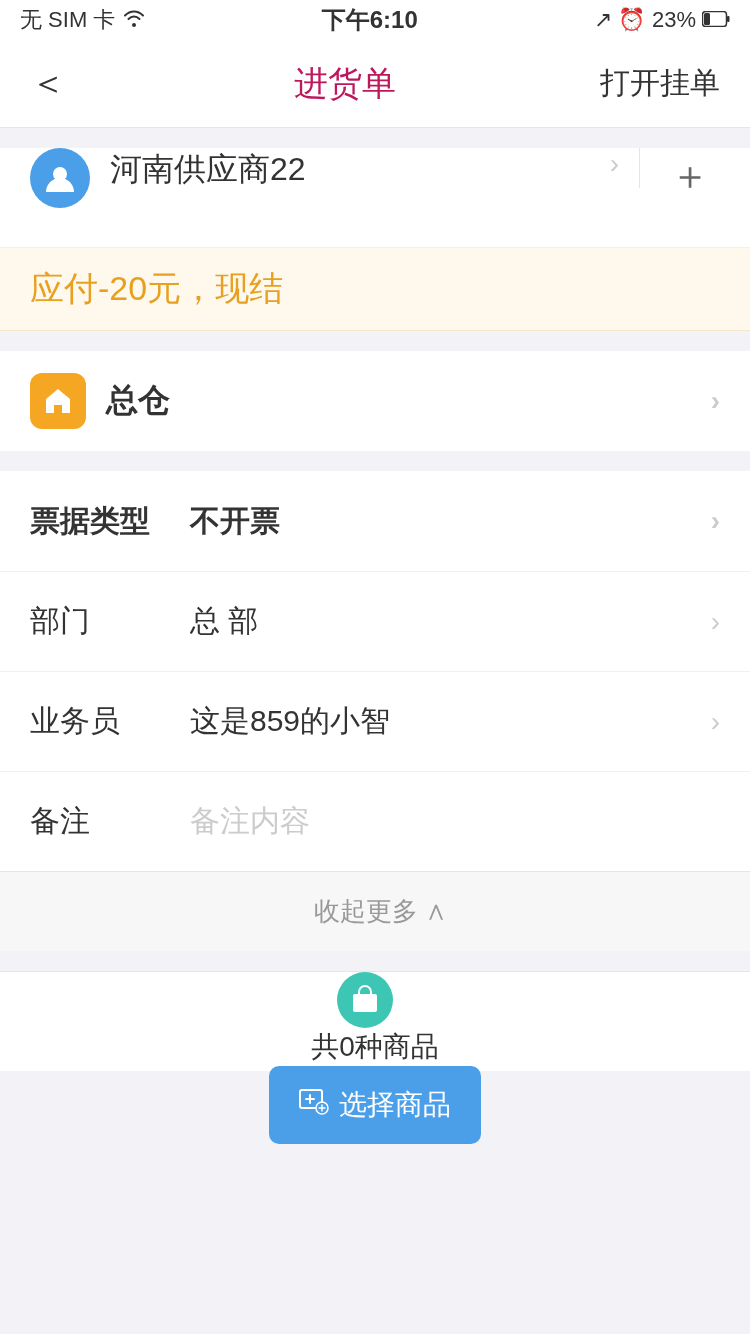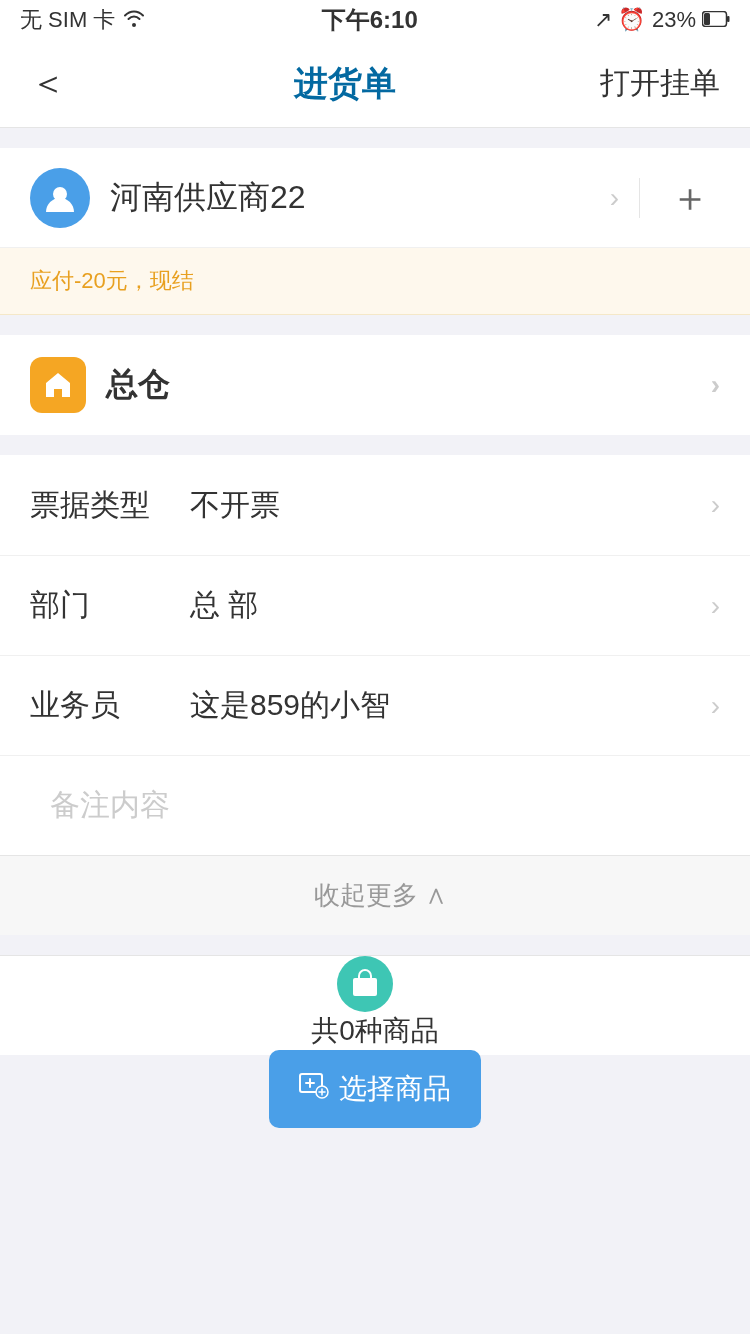--- a/index.html
+++ b/index.html
@@ -41,22 +41,22 @@
       border-bottom: 1px solid #e5e5e5;
     }
     .nav-back {
       font-size: 36px;
       color: #333;
       cursor: pointer;
       width: 60px;
     }
     .nav-title {
       font-size: 34px;
-      font-weight: 700;
-      color: #0369a1;
+      font-weight: 400;
+      color: #be185d;
     }
     .nav-action {
       font-size: 30px;
       color: #333;
       cursor: pointer;
     }
 
     
     .section-gap {
       height: 20px;
@@ -65,21 +65,21 @@
 
     
     .section {
       background: #fff;
       margin-bottom: 0;
     }
 
     
     .supplier-row {
       display: flex;
-      align-items: center;
+      align-items: flex-start;
       padding: 0 30px;
       height: 100px;
       background: #fff;
       border-bottom: 1px solid #f0f0f0;
     }
     .supplier-avatar {
       width: 60px;
       height: 60px;
       border-radius: 50%;
       background: #4a9fe8;
@@ -110,21 +110,21 @@
       font-size: 40px;
       color: #666;
       cursor: pointer;
       padding: 0 10px;
     }
 
     
     .notice-bar {
       background: #fef8ed;
       padding: 18px 30px;
-      font-size: 22px;
+      font-size: 34px;
       color: #e8a020;
       border-bottom: 1px solid #f5e8c8;
     }
 
     
     .warehouse-row {
       display: flex;
       align-items: center;
       padding: 0 30px;
       height: 100px;
@@ -295,39 +295,40 @@
     </div>
     <div class="warehouse-name">总仓</div>
     <span class="chevron-right">›</span>
   </div>
 </div>
 
 <div class="section-gap"></div>
 
 <div class="section">
 
-  <div class="field-row" style="border-top:none;">
+  <div class="field-row" style="border-top:none;font-weight:bold;">
     <div class="field-label">票据类型</div>
     <div class="field-value">不开票</div>
     <span class="chevron-right">›</span>
   </div>
 
   <div class="field-row">
     <div class="field-label">部门</div>
     <div class="field-value">总 部</div>
     <span class="chevron-right">›</span>
   </div>
 
   <div class="field-row">
     <div class="field-label">业务员</div>
     <div class="field-value">这是859的小智</div>
     <span class="chevron-right">›</span>
   </div>
 
   <div class="field-row">
+    <div class="field-label">备注</div>
     <div class="field-value placeholder">备注内容</div>
   </div>
 
   <div class="collapse-row">
     <span class="collapse-text">收起更多 ∧</span>
   </div>
 </div>
 
 <div class="section-gap"></div>
 

